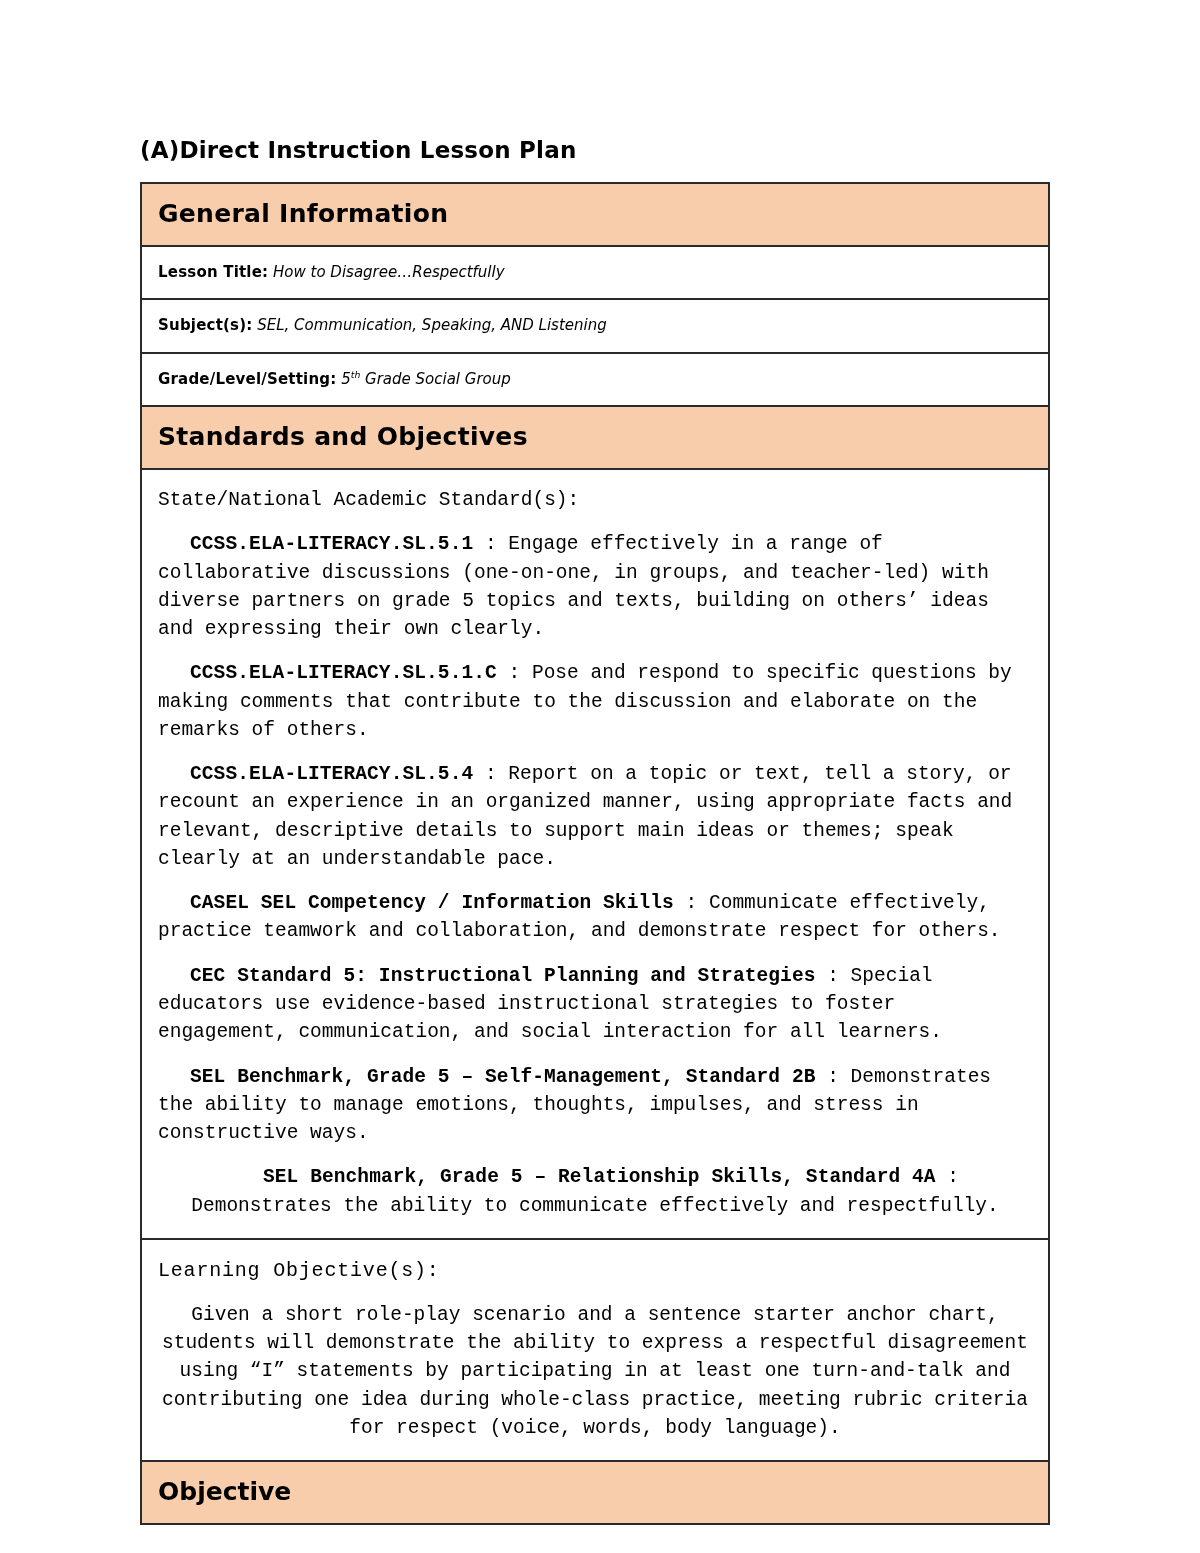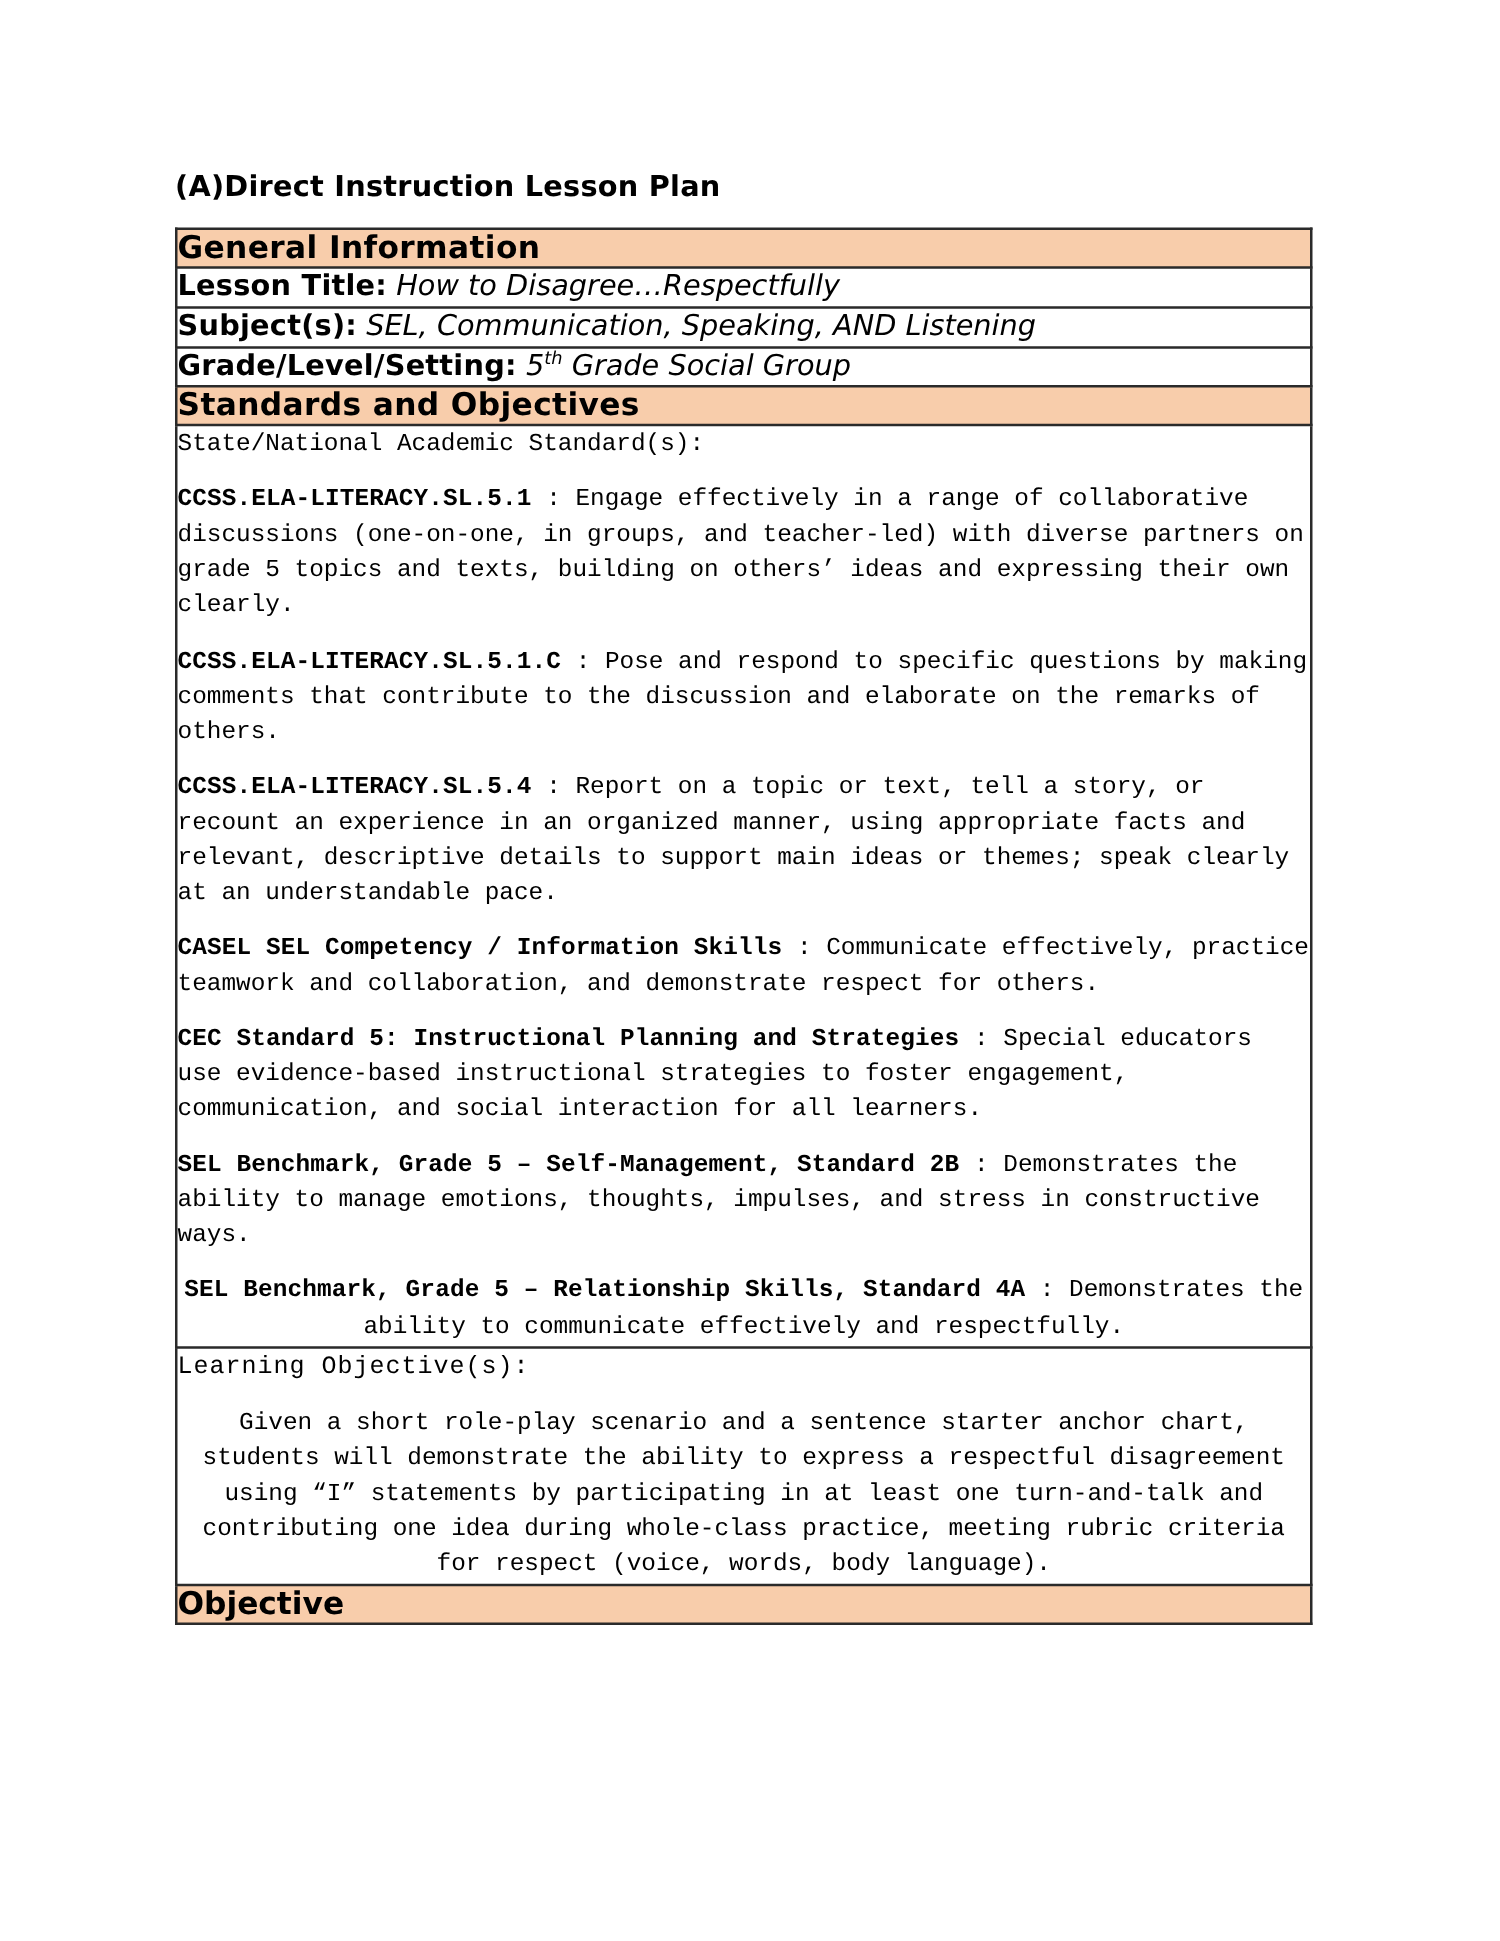--- a/index.html
+++ b/index.html
@@ -35,32 +35,32 @@
     position: absolute;
     left: 140px;
     top: 182px;
     width: 908px;
     border-collapse: collapse;
     table-layout: fixed;
   }
   table.lesson-table td {
     border: 2px solid #2a2a2a;
     vertical-align: top;
-    padding: 0;
+    padding: 16px;
   }
   .section-head {
     background: #f8cdab;
     font-size: 25px;
     font-weight: bold;
     letter-spacing: 0.3px;
     padding: 9px 10px 13px 11px;
     line-height: 1.15;
   }
   .info-row {
-    font-size: 23px;
+    font-size: 15px;
     padding: 8px 10px 11px 11px;
     line-height: 1.3;
   }
   .info-row .lbl {
     font-weight: bold;
     letter-spacing: 0.2px;
   }
   .info-row .val {
     font-style: italic;
   }
@@ -73,20 +73,21 @@
     margin: 0 0 16px 0;
     font-family: Liberation Mono, monospace;
   }
   .body-cell p:last-child {
     margin-bottom: 2px;
     text-align: center;
   }
   .body-cell .code {
     font-weight: bold;
     letter-spacing: 0.1px;
+    margin-left: 32px;
   }
   .obj-label {
     font-size: 20px;
     letter-spacing: 0.8px;
     margin: 0 0 18px 0;
   }
   sup {
     font-size: 0.62em;
     vertical-align: super;
     line-height: 0;

